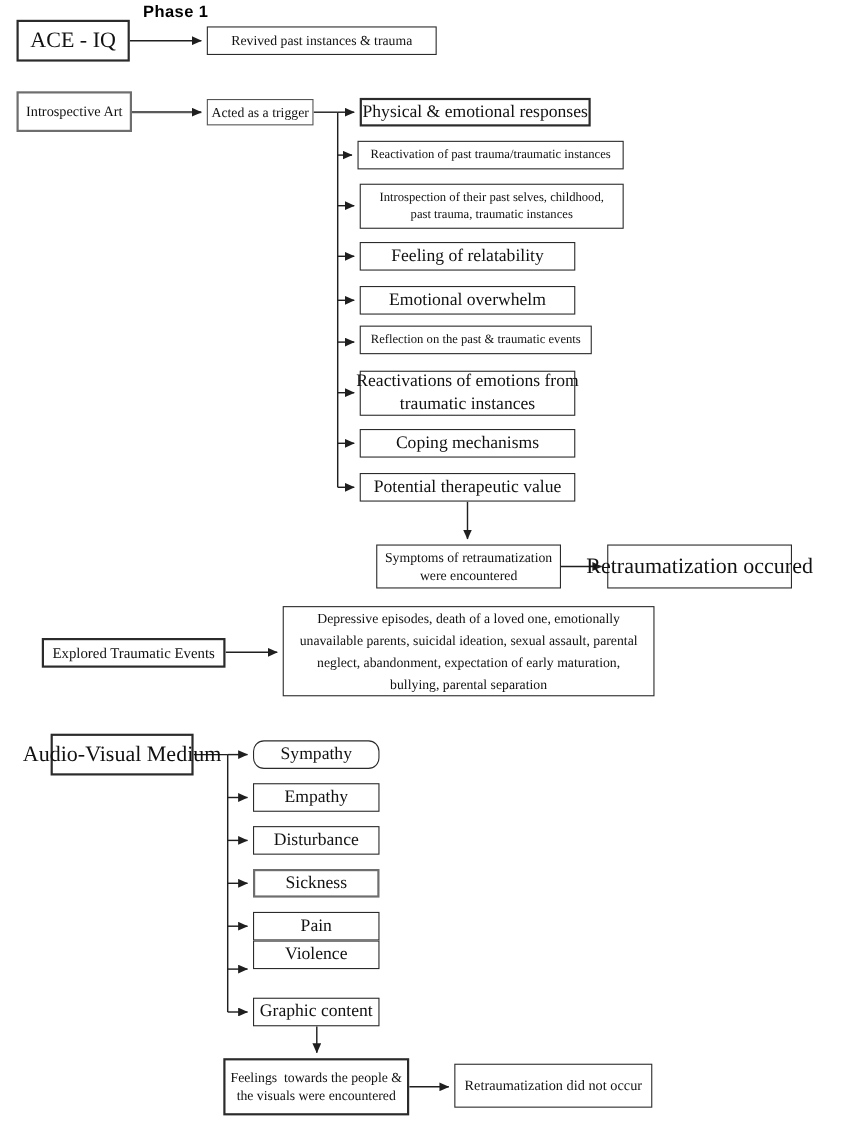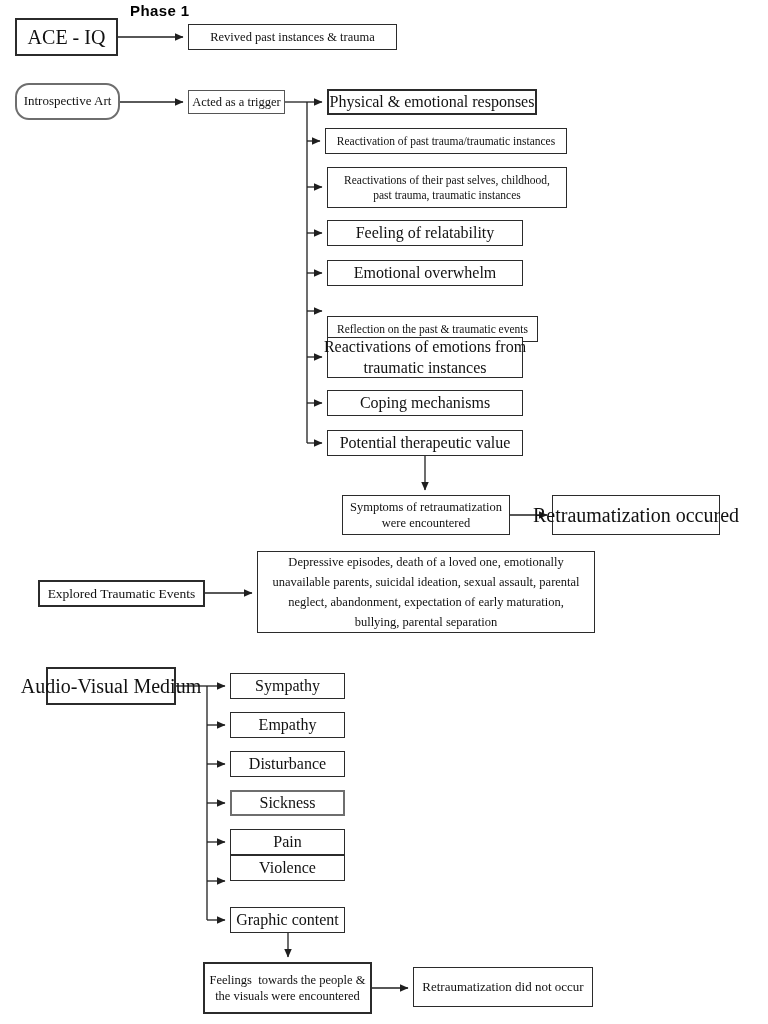--- a/index.html
+++ b/index.html
@@ -104,48 +104,48 @@
 
       <line x1="372" y1="988" x2="408" y2="988" marker-end="url(#ah)"></line>
     </g>
   </svg>
 
   <div class="phase-title">Phase 1</div>
 
   <div class="node b2 fs14" style="left:15px;top:18px;width:103px;height:38px;">ACE - IQ</div>
   <div class="node fs125" style="left:188px;top:24px;width:209px;height:26px;">Revived past instances &amp; trauma</div>
 
-  <div class="node b2 gray fs13" style="left:15px;top:83px;width:105px;height:37px;border-radius:14px;">Introspective Art</div>
+  <div class="node b2 gray fs13" style="left:15px;top:83px;width:105px;height:37px;">Introspective Art</div>
   <div class="node dgray fs125" style="left:188px;top:90px;width:97px;height:24px;">Acted as a trigger</div>
 
   <div class="node b2" style="left:327px;top:89px;width:210px;height:26px;">Physical &amp; emotional responses</div>
   <div class="node fs115" style="left:325px;top:128px;width:242px;height:26px;">Reactivation of past trauma/traumatic instances</div>
-  <div class="node fs115" style="left:327px;top:167px;width:240px;height:41px;">Reactivations of their past selves, childhood,
+  <div class="node fs115" style="left:327px;top:167px;width:240px;height:41px;">Introspection of their past selves, childhood,
 past trauma, traumatic instances</div>
   <div class="node" style="left:327px;top:220px;width:196px;height:26px;">Feeling of relatability</div>
   <div class="node" style="left:327px;top:260px;width:196px;height:26px;">Emotional overwhelm</div>
-  <div class="node fs115" style="left:327px;top:316px;width:211px;height:26px;text-align:center;">Reflection on the past &amp; traumatic events</div>
+  <div class="node fs115" style="left:327px;top:296px;width:211px;height:26px;text-align:center;">Reflection on the past &amp; traumatic events</div>
   <div class="node" style="left:327px;top:337px;width:196px;height:41px;">Reactivations of emotions from
 traumatic instances</div>
   <div class="node" style="left:327px;top:390px;width:196px;height:26px;">Coping mechanisms</div>
   <div class="node" style="left:327px;top:430px;width:196px;height:26px;">Potential therapeutic value</div>
 
   <div class="node fs125" style="left:342px;top:495px;width:168px;height:40px;">Symptoms of retraumatization
 were encountered</div>
   <div class="node fs14" style="left:552px;top:495px;width:168px;height:40px;">Retraumatization occured</div>
 
   <div class="node b2 fs135" style="left:38px;top:580px;width:167px;height:27px;">Explored Traumatic Events</div>
   <div class="node b2 fs14" style="left:46px;top:667px;width:130px;height:38px;">Audio-Visual Medium</div>
 
   <div class="node bigbox" style="left:257px;top:551px;width:338px;height:82px;">Depressive episodes, death of a loved one, emotionally
 unavailable parents, suicidal ideation, sexual assault, parental
 neglect, abandonment, expectation of early maturation,
 bullying, parental separation</div>
 
-  <div class="node" style="left:230px;top:673px;width:115px;height:26px;">Sympathy</div>
+  <div class="node" style="left:230px;top:673px;width:115px;height:26px;border-radius:10px;">Sympathy</div>
   <div class="node" style="left:230px;top:712px;width:115px;height:26px;">Empathy</div>
   <div class="node" style="left:230px;top:751px;width:115px;height:26px;">Disturbance</div>
   <div class="node b2 gray" style="left:230px;top:790px;width:115px;height:26px;">Sickness</div>
   <div class="node" style="left:230px;top:829px;width:115px;height:26px;">Pain</div>
   <div class="node" style="left:230px;top:855px;width:115px;height:26px;">Violence</div>
   <div class="node" style="left:230px;top:907px;width:115px;height:26px;">Graphic content</div>
 
   <div class="node b2 fs125" style="left:203px;top:962px;width:169px;height:52px;">Feelings  towards the people &amp;
 the visuals were encountered</div>
   <div class="node fs13" style="left:413px;top:967px;width:180px;height:40px;">Retraumatization did not occur</div>

